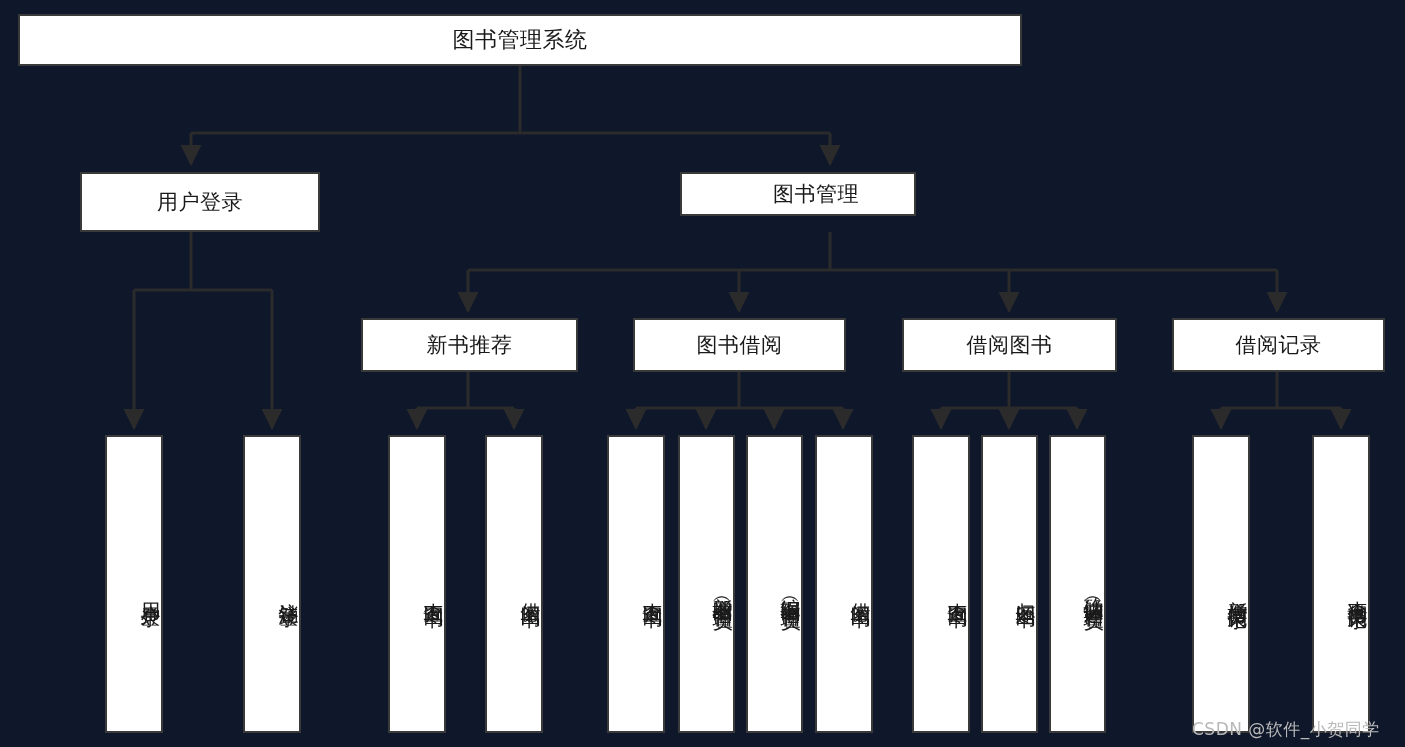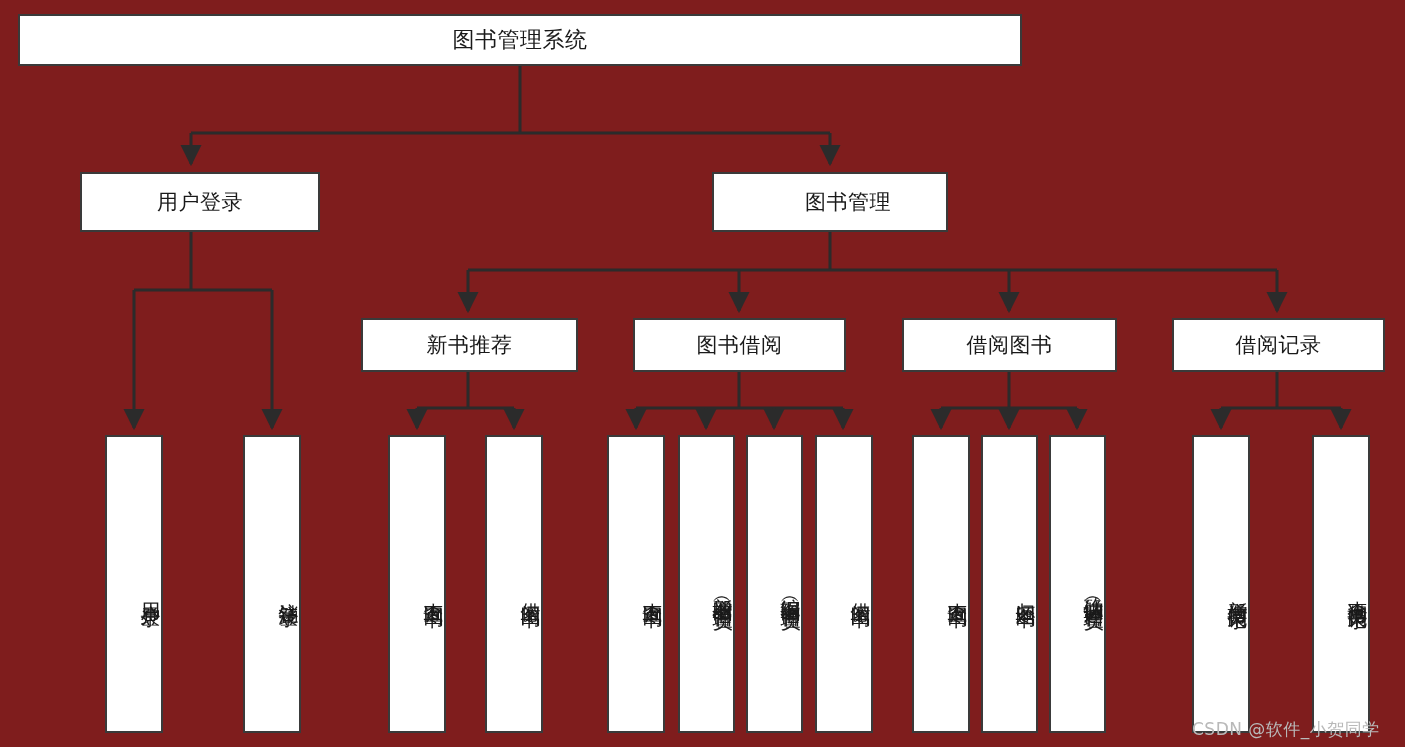--- a/index.html
+++ b/index.html
@@ -8,21 +8,21 @@
     padding: 0;
     background: #ffffff;
   }
   body {
     font-family: "DejaVu Sans", "Liberation Sans", sans-serif;
   }
   #canvas {
     position: relative;
     width: 1405px;
     height: 747px;
-    background: #7f1d1d;
+    background: #0f172a;
     overflow: hidden;
   }
   #edges {
     position: absolute;
     left: 0;
     top: 0;
     width: 1405px;
     height: 747px;
     pointer-events: none;
   }
@@ -114,21 +114,21 @@
       <path d="M 1277 372 L 1277 408"></path>
       <path d="M 1221 408 L 1341 408"></path>
       <path d="M 1221 408 L 1221 428" marker-end="url(#arrow)"></path>
       <path d="M 1341 408 L 1341 428" marker-end="url(#arrow)"></path>
     </g>
   </svg>
 
   <div class="node root" style="left:18px; top:14px; width:1004px; height:52px;">图书管理系统</div>
 
   <div class="node" style="left:80px; top:172px; width:240px; height:60px;">用户登录</div>
-  <div class="node" style="left:712px; top:172px; width:236px; height:60px;padding-left:36px;">图书管理</div>
+  <div class="node" style="left:680px; top:172px; width:236px; height:44px;padding-left:36px;">图书管理</div>
 
   <div class="node" style="left:361px; top:318px; width:217px; height:54px;">新书推荐</div>
   <div class="node" style="left:633px; top:318px; width:213px; height:54px;">图书借阅</div>
   <div class="node" style="left:902px; top:318px; width:215px; height:54px;">借阅图书</div>
   <div class="node" style="left:1172px; top:318px; width:213px; height:54px;text-align:right;">借阅记录</div>
 
   <div class="node vertical" style="left:105px; top:435px; width:58px; height:298px;">用户登录</div>
   <div class="node vertical" style="left:243px; top:435px; width:58px; height:298px;">注销登录</div>
 
   <div class="node vertical" style="left:388px; top:435px; width:58px; height:298px;">查询图书</div>

